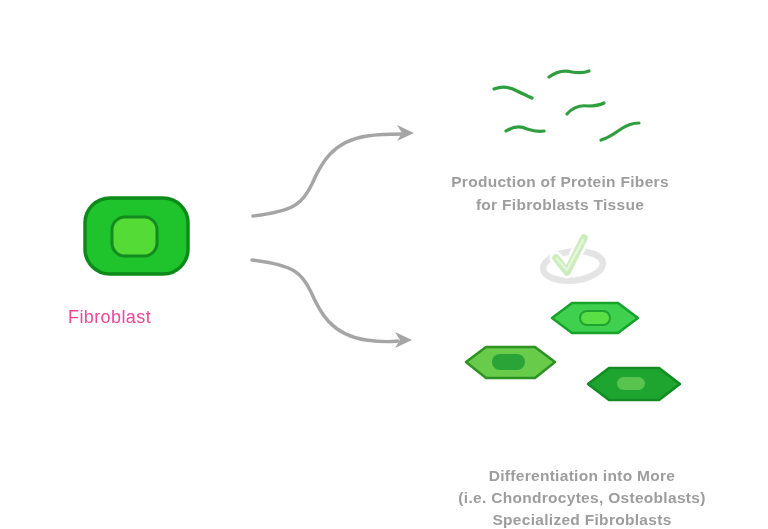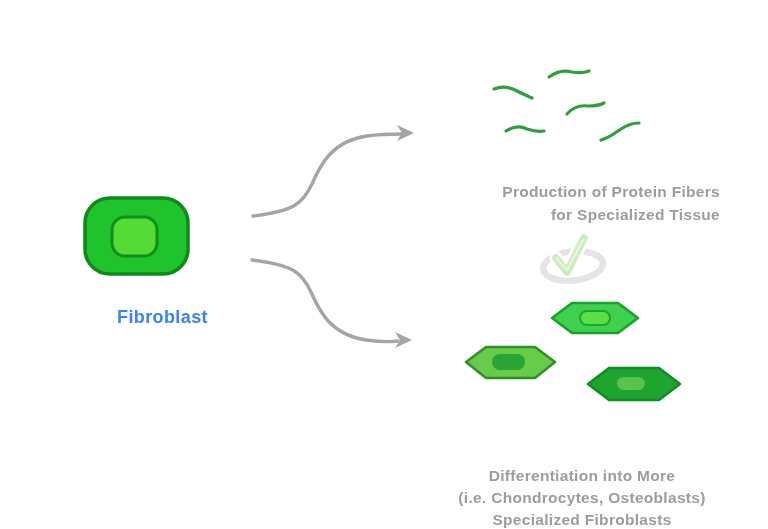--- a/index.html
+++ b/index.html
@@ -14,28 +14,28 @@
   .diagram-svg { position: absolute; left: 0; top: 0; }
   .caption {
     position: absolute;
     text-align: center;
     color: #9d9d9d;
     font-weight: 600;
     font-size: 15.5px;
     letter-spacing: 0.3px;
   }
   .caption span { display: block; }
-  .caption-fibers { left: 400px; top: 180px; width: 320px; line-height: 23px; text-align: right; }
+  .caption-fibers { left: 400px; top: 170px; width: 320px; line-height: 23px; }
   .caption-diff   { left: 412px; top: 437px; width: 340px; line-height: 22px; margin-top: 28px; }
   .label-fibroblast {
     position: absolute;
     left: 68px; top: 306px; width: 140px;
-    text-align: right;
-    color: #3b82f6;
-    font-weight: 700;
+    text-align: left;
+    color: #ec4899;
+    font-weight: 400;
     font-size: 18px;
     letter-spacing: 0.4px;
     line-height: 22px;
   }
 </style>
 </head>
 <body>
 
 <div class="stage">
 
@@ -84,21 +84,21 @@
         <polygon points="588,384 609,368 659,368 680,384 659,400 609,400" fill="#1da52f" stroke="#108c22" stroke-width="2.5"></polygon>
         <rect x="617" y="377" width="28" height="13" rx="6.5" ry="6.5" fill="#58c44f"></rect>
       </g>
     </g>
   </svg>
 
   <div class="label-fibroblast">Fibroblast</div>
 
   <div class="caption caption-fibers">
     <span>Production of Protein Fibers</span>
-    <span>for Specialized Tissue</span>
+    <span>for Fibroblasts Tissue</span>
   </div>
 
   <div class="caption caption-diff">
     <span>Differentiation into More</span>
     <span>(i.e. Chondrocytes, Osteoblasts)</span>
     <span>Specialized Fibroblasts</span>
   </div>
 
 </div>
 

